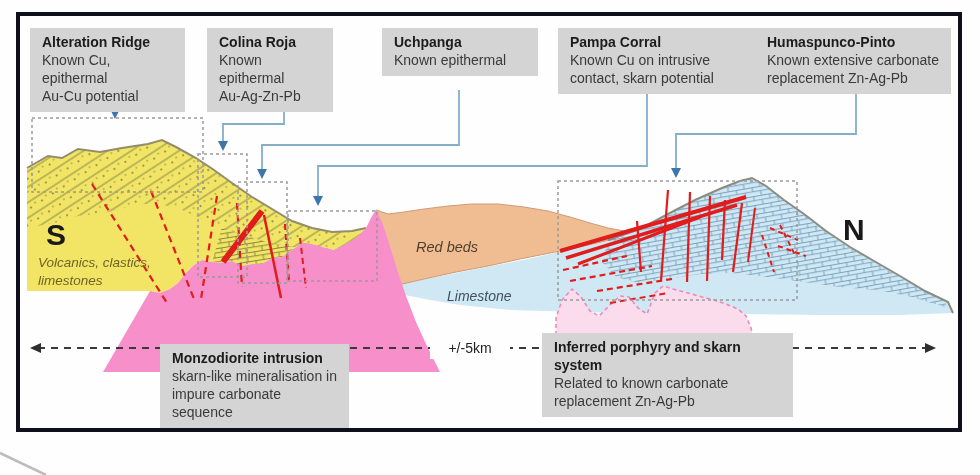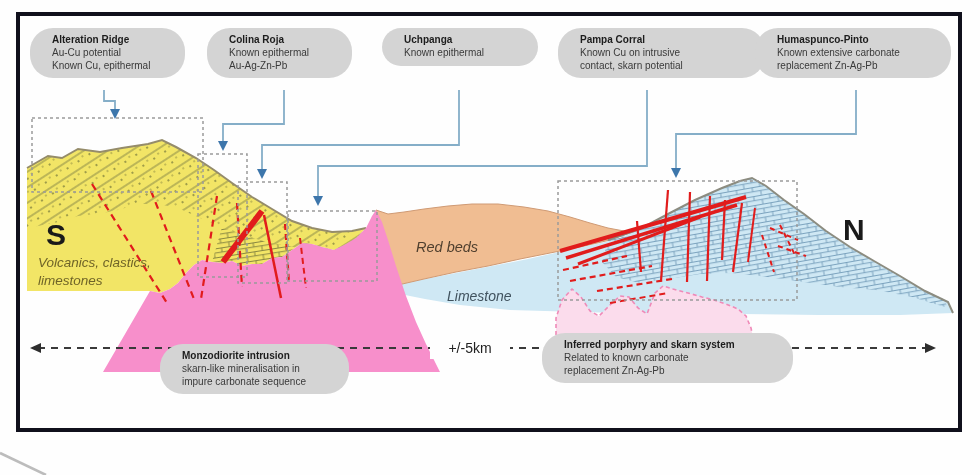--- a/index.html
+++ b/index.html
@@ -1,20 +1,20 @@
 <!DOCTYPE html>
 <html><head>
 <meta charset="utf-8">
 <style>
   html,body{margin:0;padding:0;background:#ffffff;}
   #stage{position:relative;width:980px;height:475px;background:#fefefe;overflow:hidden;
          font-family:"Liberation Sans",sans-serif;}
   #geo{position:absolute;left:0;top:0;}
-  .callout{position:absolute;background:#d4d4d4;color:#3a3a3a;font-size:10px;
-           line-height:1.28;padding:6px 22px;box-sizing:border-box;border-radius:23px;}
+  .callout{position:absolute;background:#d4d4d4;color:#3a3a3a;font-size:14px;
+           line-height:1.28;padding:6px 12px;box-sizing:border-box;}
   .callout .t{font-weight:bold;color:#1c1c1c;}
   #frame{position:absolute;left:16px;top:12px;width:946px;height:420px;
          border:4px solid #10101c;box-sizing:border-box;pointer-events:none;}
 </style>
 </head>
 <body>
 
 <div id="stage">
 
 <svg id="geo" width="980" height="475" viewBox="0 0 980 475">
@@ -123,24 +123,24 @@
   <text x="38" y="267" font-size="13.5" font-style="italic" fill="#6f6428">Volcanics, clastics,</text>
   <text x="38" y="285" font-size="13.5" font-style="italic" fill="#6f6428">limestones</text>
   <text x="416" y="252" font-size="14.5" font-style="italic" fill="#4f3f2e">Red beds</text>
   <text x="447" y="301" font-size="14" font-style="italic" fill="#40525e">Limestone</text>
 
   <path d="M0,453 L46,475" stroke="#bcbcbc" stroke-width="2.5" fill="none"></path>
 </svg>
 
 <div class="callout" style="left:30px;top:28px;width:155px;">
   <div class="t">Alteration Ridge</div>
+  <div>Known Cu, epithermal</div>
   <div>Au-Cu potential</div>
-  <div>Known Cu, epithermal</div>
 </div>
-<div class="callout" style="left:207px;top:28px;width:145px;">
+<div class="callout" style="left:207px;top:28px;width:126px;">
   <div class="t">Colina Roja</div>
   <div>Known epithermal</div>
   <div>Au-Ag-Zn-Pb</div>
 </div>
 <div class="callout" style="left:382px;top:28px;width:156px;">
   <div class="t">Uchpanga</div>
   <div>Known epithermal</div>
 </div>
 <div class="callout" style="left:558px;top:28px;width:207px;">
   <div class="t">Pampa Corral</div>

